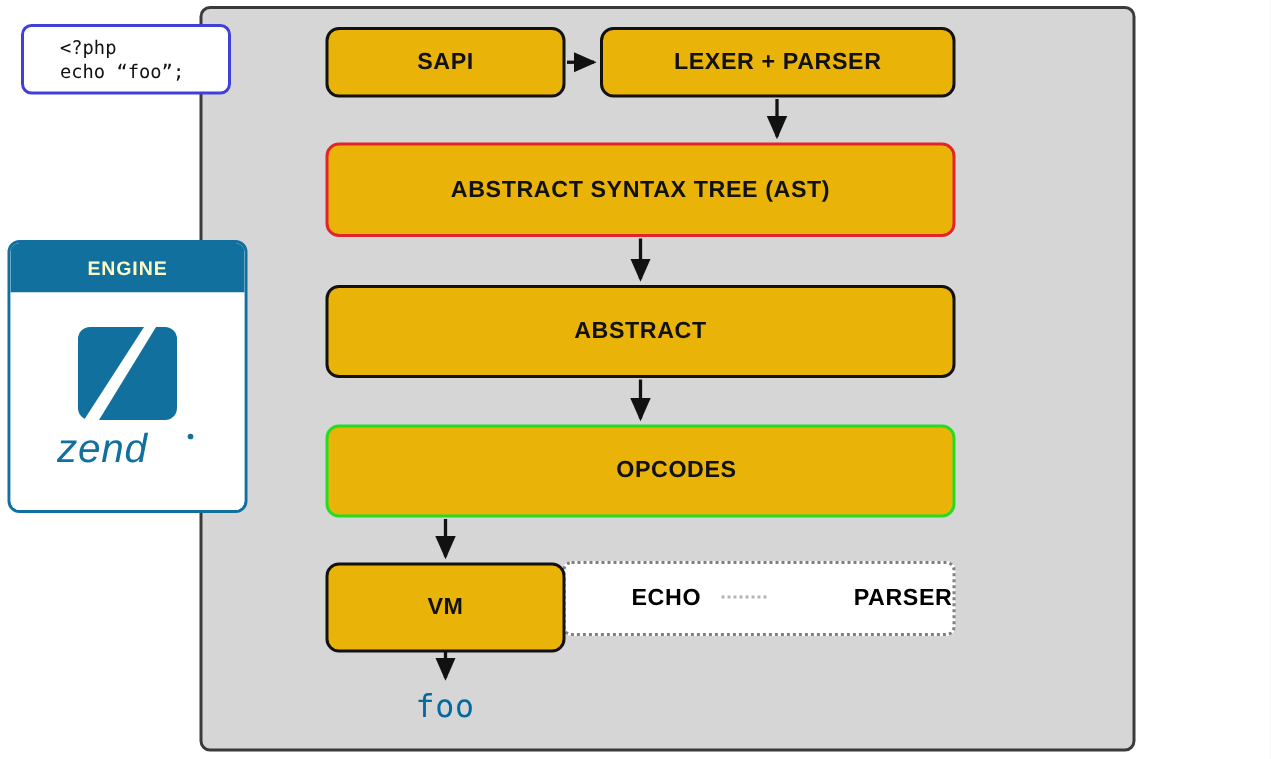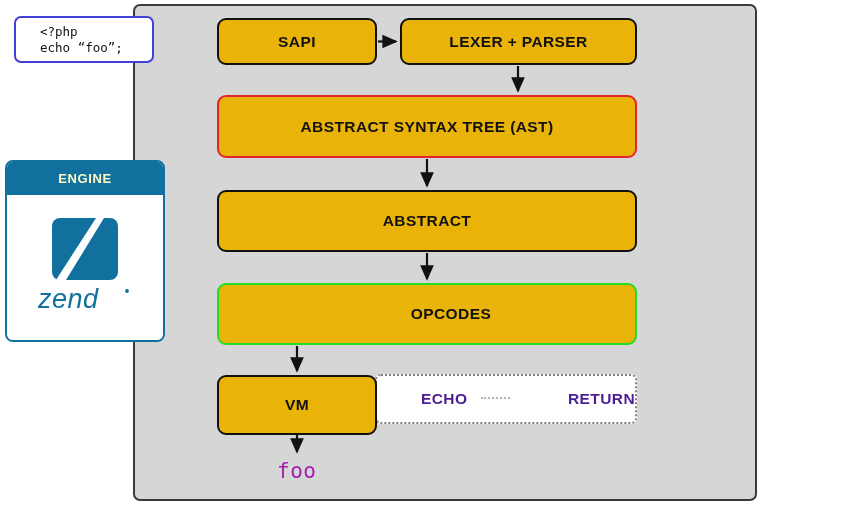--- a/index.html
+++ b/index.html
@@ -127,21 +127,21 @@
     box-sizing: border-box;
     display: flex;
     align-items: center;
     justify-content: center;
     gap: 0px;
   }
   #box-echo-return .op-label {
     font-size: 15.5px;
     font-weight: bold;
     letter-spacing: 0.4px;
-    color: #4c1d95;
+    color: #000000;
     margin-left: 44px;
   }
   #op-dots {
     width: 58px;
     height: 2px;
     margin: 0 14px;
     border-top: 2px dotted #b5b5b5;
   }
 
   
@@ -152,21 +152,21 @@
     pointer-events: none;
   }
 
   
   #output-foo {
     position: absolute;
     left: 277px;
     top: 459px;
     font-family: "DejaVu Sans Mono", "Liberation Mono", monospace;
     font-size: 21px;
-    color: #a21caf;
+    color: #0369a1;
     letter-spacing: 0.5px;
   }
 </style>
 </head>
 <body>
 
 <div id="stage">
 
   <div id="canvas-panel"></div>
 
@@ -211,20 +211,20 @@
 
   <div class="flow-box" id="box-sapi">SAPI</div>
   <div class="flow-box" id="box-lexer">LEXER + PARSER</div>
   <div class="flow-box red" id="box-ast">ABSTRACT SYNTAX TREE (AST)</div>
   <div class="flow-box" id="box-compiler">ABSTRACT</div>
   <div class="flow-box green" id="box-opcodes">OPCODES</div>
 
   <div id="box-echo-return">
     <span class="op-label">ECHO</span>
     <span id="op-dots"></span>
-    <span class="op-label">RETURN</span>
+    <span class="op-label">PARSER</span>
   </div>
 
   <div class="flow-box" id="box-vm">VM</div>
 
   <div id="output-foo">foo</div>
 
 </div>
 
 </body></html>

